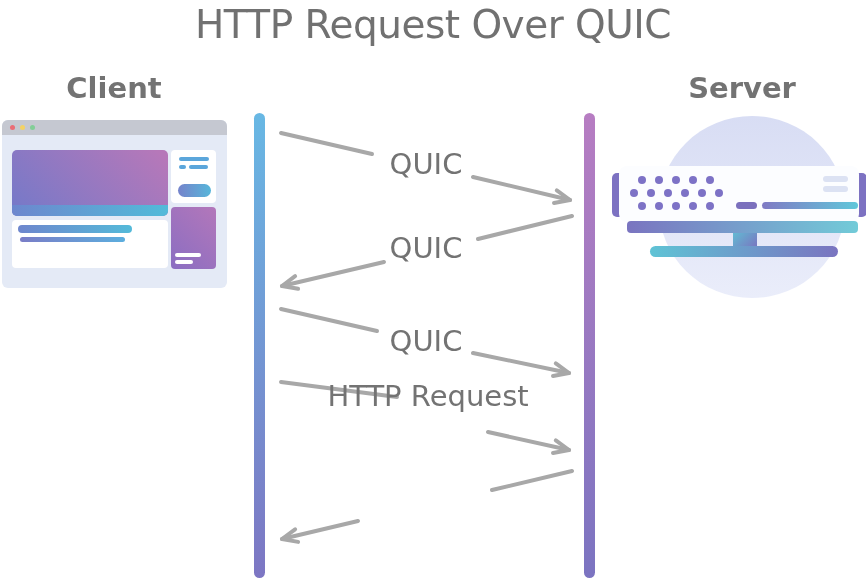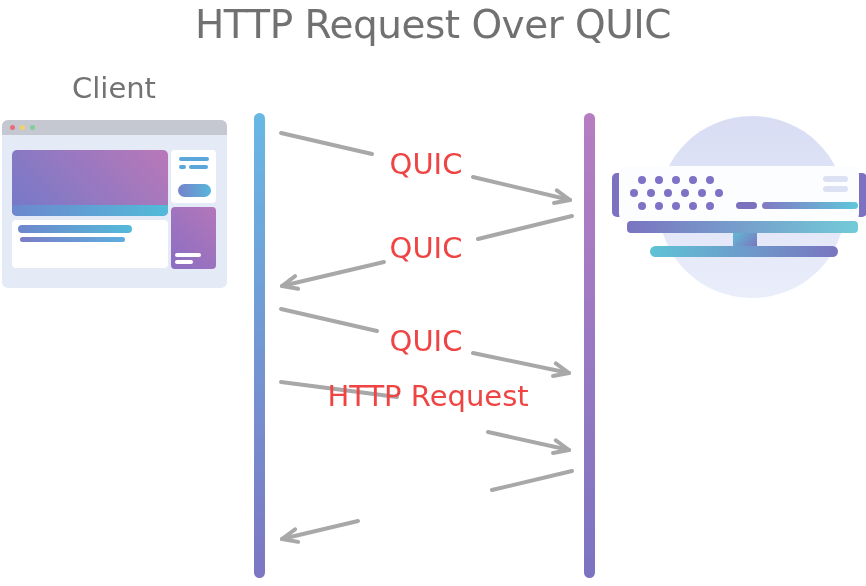--- a/index.html
+++ b/index.html
@@ -9,25 +9,25 @@
     font-family:"DejaVu Sans","Liberation Sans",sans-serif;
   }
   .abs{position:absolute;}
   
   .title{
     left:0;top:2px;width:866px;text-align:center;
     font-size:39px;letter-spacing:-0.5px;color:#717171;
   }
   .plabel{
     transform:translate(-50%,-50%);
-    font-size:29px;color:#737373;white-space:nowrap;
+    font-size:29px;color:#737373;white-space:nowrap;font-weight:bold;
   }
   .msg{
     transform:translate(-50%,-50%);
-    font-size:29px;color:#ef4444;white-space:nowrap;
+    font-size:29px;color:#737373;white-space:nowrap;
   }
   
   svg.overlay{left:0;top:0;}
   
   .browser{left:2px;top:120px;width:225px;height:168px;border-radius:6px;
     background:#e4eaf6;overflow:hidden;}
   .titlebar{left:0;top:0;width:225px;height:15px;background:#c5c8d1;}
   .tdot{width:5px;height:5px;border-radius:50%;top:5px;}
   .hero{left:10px;top:30px;width:156px;height:66px;border-radius:5px;
     background:linear-gradient(45deg,#7779c8 5%,#b678b9 95%);}
@@ -60,20 +60,21 @@
     background:linear-gradient(90deg,#807ac4,#60c7da);}
 </style>
 </head>
 <body>
 
 <div id="stage">
 
   <div class="abs title">HTTP Request Over QUIC</div>
 
   <div class="abs plabel" style="left:114px;top:88px">Client</div>
+  <div class="abs plabel" style="left:742px;top:88px">Server</div>
 
   <div class="abs browser">
     <div class="abs titlebar">
       <div class="abs tdot" style="left:8px;background:#ea6d76"></div>
       <div class="abs tdot" style="left:18px;background:#f3d266"></div>
       <div class="abs tdot" style="left:28px;background:#82ce97"></div>
     </div>
     <div class="abs hero">
       <div class="abs hero-strip"></div>
     </div>

